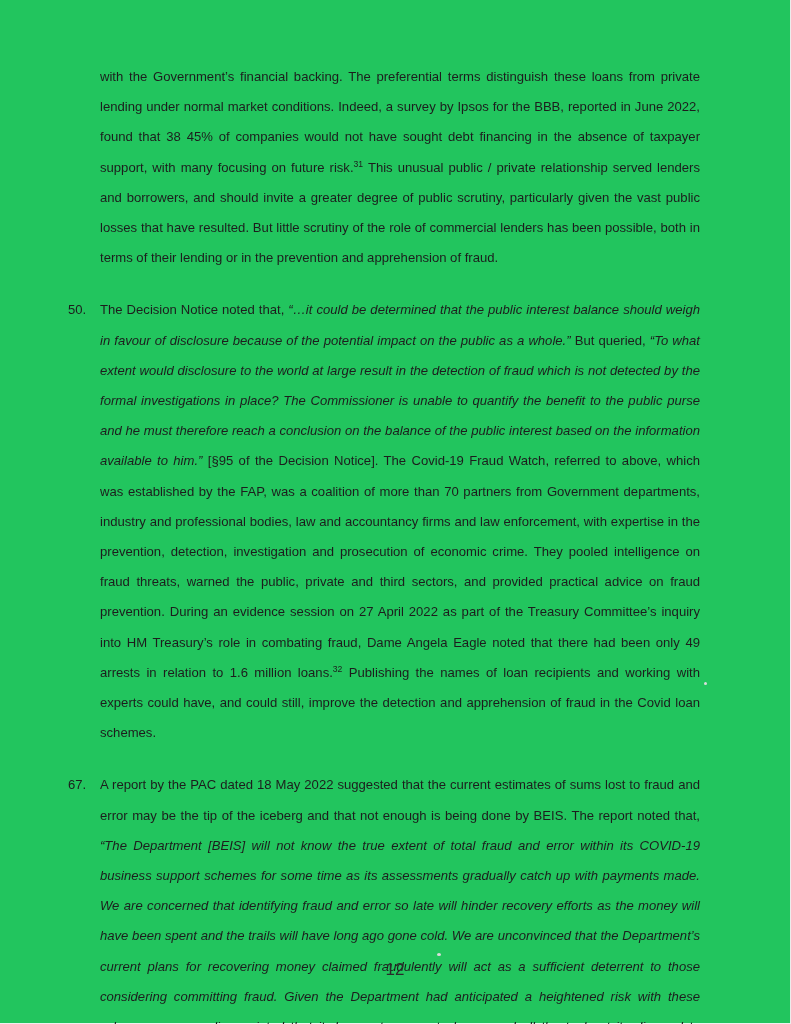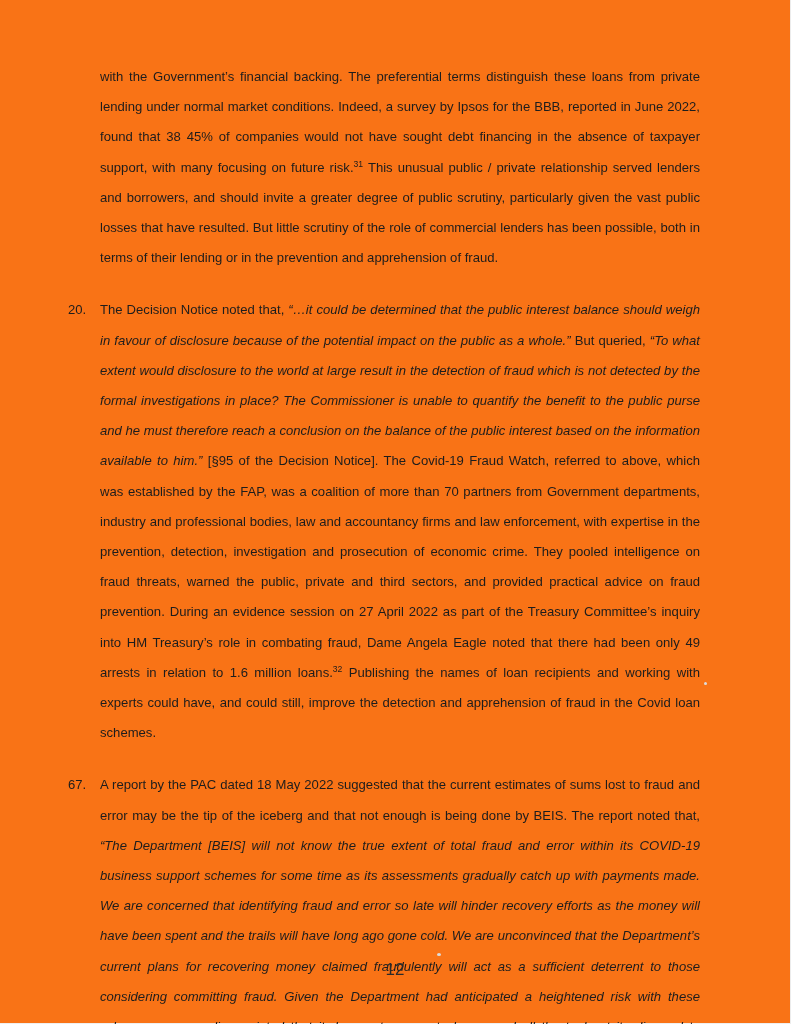--- a/index.html
+++ b/index.html
@@ -12,21 +12,21 @@
     height: 1024px;
     overflow: hidden;
     font-family: "Liberation Sans", sans-serif;
     color: #1c1c1c;
   }
 
   .page {
     position: relative;
     width: 791px;
     height: 1024px;
-    background: #f97316;
+    background: #22c55e;
     box-sizing: border-box;
     border-right: 1px solid #ececec;
     border-bottom: 1px solid #efefef;
   }
 
   .content {
     position: absolute;
     left: 68px;
     top: 62px;
     width: 632px;
@@ -118,21 +118,21 @@
 <div class="page">
 
   <div class="speck" style="left:704px; top:682px; width:3px; height:3px;"></div>
   <div class="speck" style="left:437px; top:953px; width:4px; height:3px;"></div>
 
   <div class="content">
 
     <p class="para continuation"><span>with the Government’s financial backing. The preferential terms distinguish these loans from private lending under normal market conditions. Indeed, a survey by Ipsos for the BBB, reported in June 2022, found that 38 45% of companies would not have sought debt financing in the absence of taxpayer support, with many focusing on future risk.</span><sup>31</sup><span> This unusual public / private relationship served lenders and borrowers, and should invite a greater degree of public scrutiny, particularly given the vast public losses that have resulted. But little scrutiny of the role of commercial lenders has been possible, both in terms of their lending or in the prevention and apprehension of fraud.</span></p>
 
     <div class="para numbered">
-      <span class="num">20.</span>
+      <span class="num">50.</span>
       <span class="txt"><span>The Decision Notice noted that, </span><i>“…it could be determined that the public interest balance should weigh in favour of disclosure because of the potential impact on the public as a whole.”</i><span> But queried, </span><i>“To what extent would disclosure to the world at large result in the detection of fraud which is not detected by the formal investigations in place? The Commissioner is unable to quantify the benefit to the public purse and he must therefore reach a conclusion on the balance of the public interest based on the information available to him.”</i><span> [</span><b>§95 of the Decision Notice</b><span>]. The Covid-19 Fraud Watch, referred to above, which was established by the FAP, was a coalition of more than 70 partners from Government departments, industry and professional bodies, law and accountancy firms and law enforcement, with expertise in the prevention, detection, investigation and prosecution of economic crime. They pooled intelligence on fraud threats, warned the public, private and third sectors, and provided practical advice on fraud prevention. During an </span><b>evidence session on 27 April 2022 as part of the Treasury Committee’s inquiry</b><span> into HM Treasury’s role in combating fraud, Dame Angela Eagle noted that there had been only 49 arrests in relation to 1.6 million loans.</span><sup>32</sup><span> Publishing the names of loan recipients and working with experts could have, and could still, improve the detection and apprehension of fraud in the Covid loan schemes.</span></span>
     </div>
 
     <div class="para numbered">
       <span class="num">67.</span>
       <span class="txt"><span>A </span><b>report by the PAC dated 18 May 2022</b><span> suggested that the current estimates of sums lost to fraud and error may be the tip of the iceberg and that not enough is being done by BEIS. The report noted that, </span><i>“The Department [BEIS] will not know the true extent of total fraud and error within its COVID-19 business support schemes for some time as its assessments gradually catch up with payments made. We are concerned that identifying fraud and error so late will hinder recovery efforts as the money will have been spent and the trails will have long ago gone cold. We are unconvinced that the Department’s current plans for recovering money claimed fraudulently will act as a sufficient deterrent to those considering committing fraud. Given the Department had anticipated a heightened risk with these schemes, we are disappointed that it does not appear to have used all the tools at its disposal to minimise fraud and</i></span>
     </div>
 
   </div>
 

